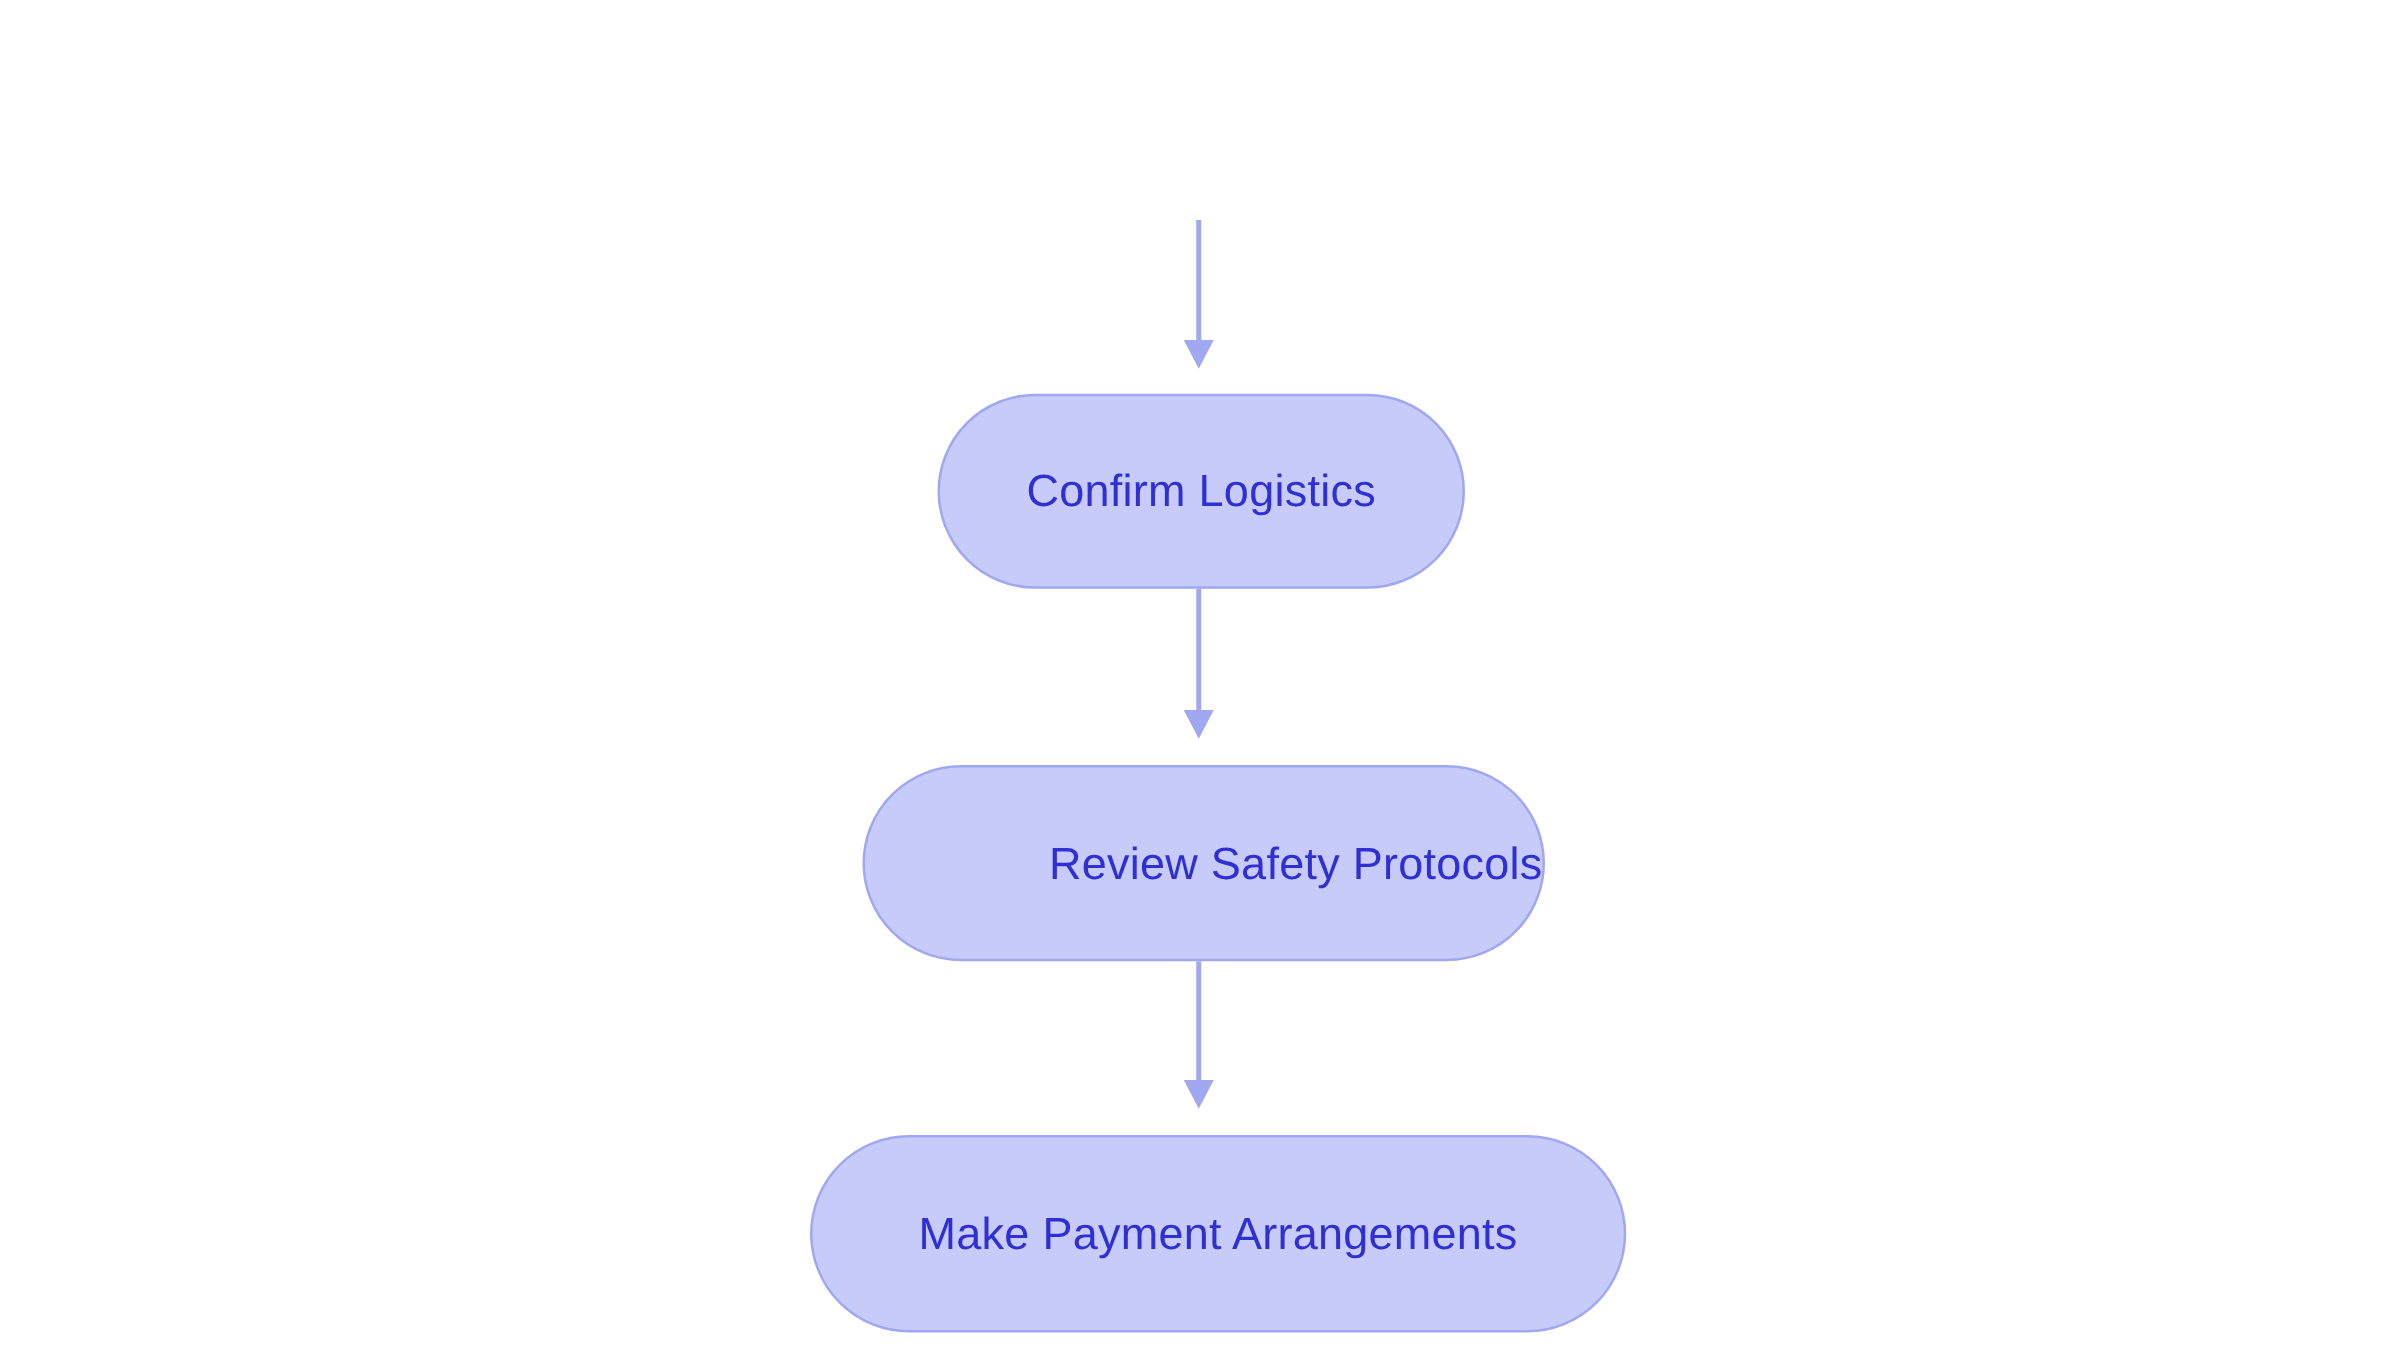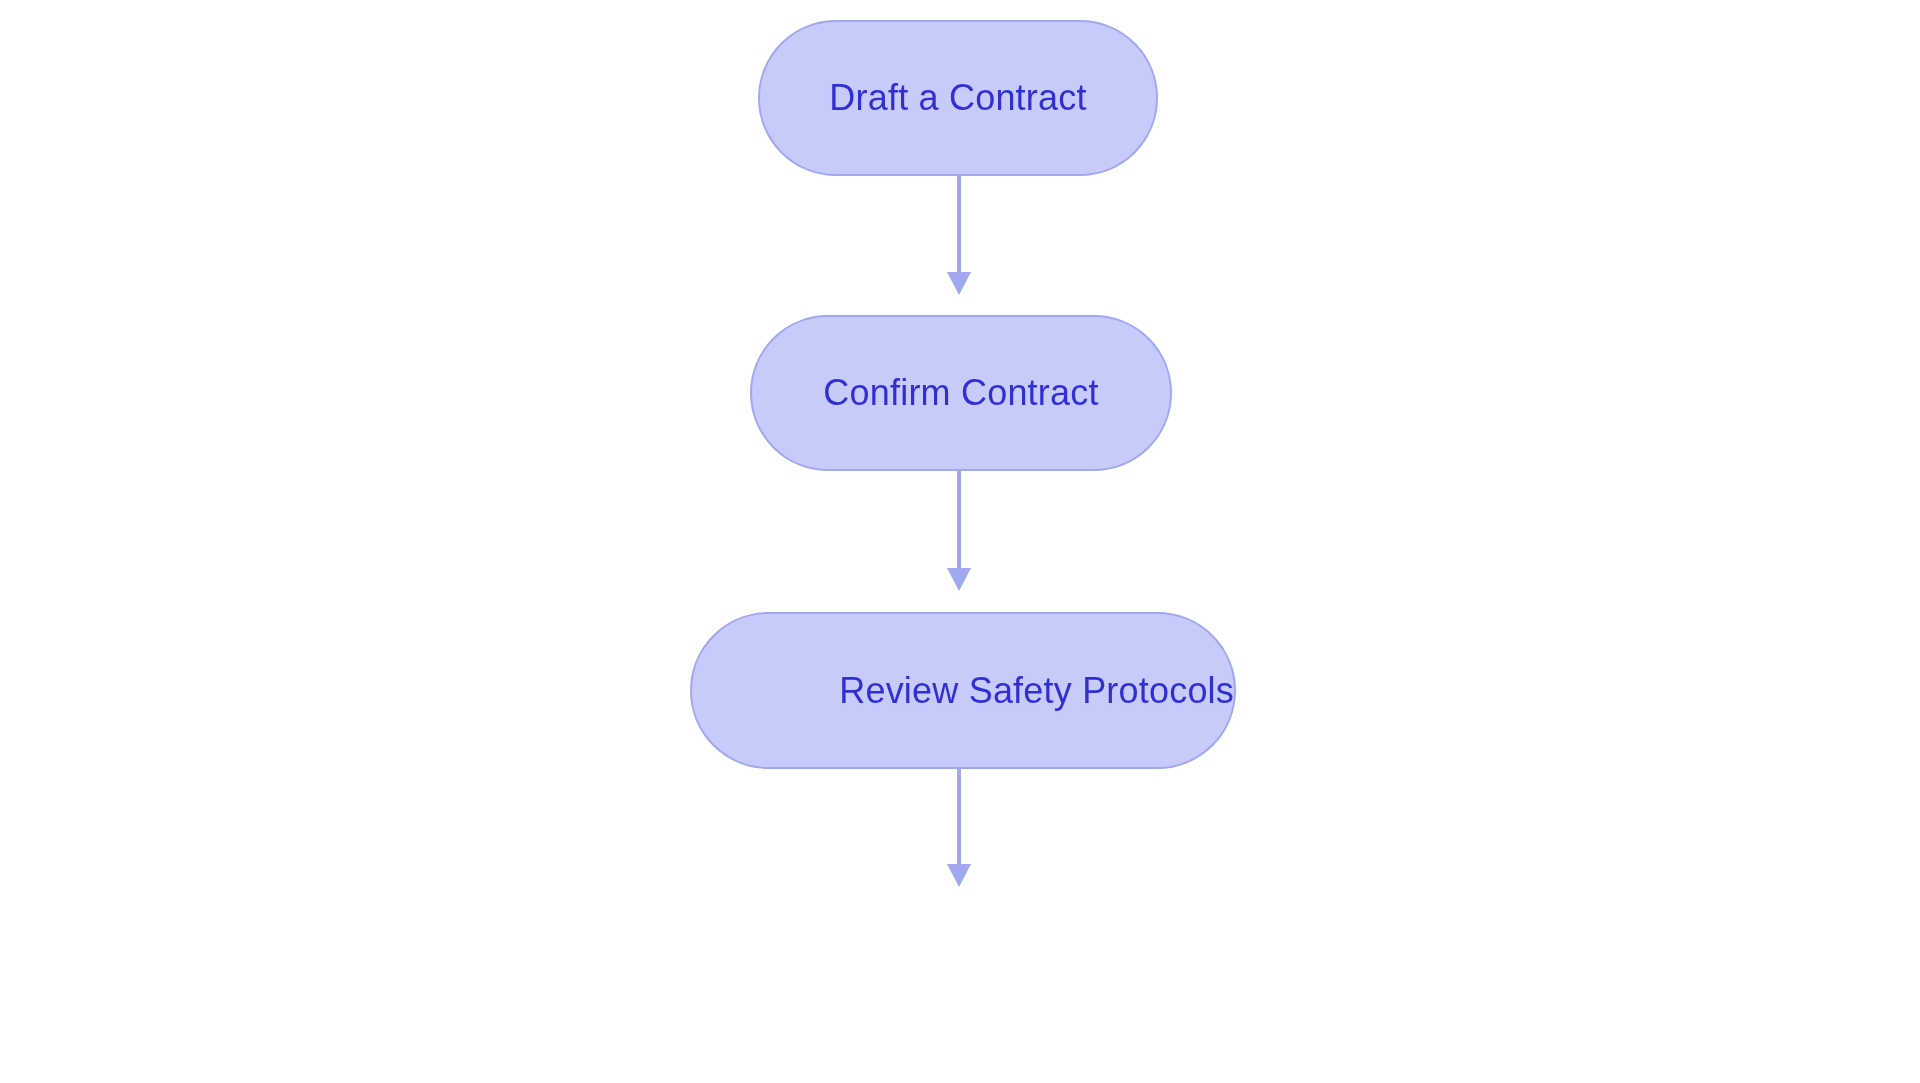--- a/index.html
+++ b/index.html
@@ -65,26 +65,26 @@
     <g>
       <line x1="959" y1="471" x2="959" y2="568" stroke="#9fa8f0" stroke-width="4"></line>
       <polygon points="947,568 971,568 959,591" fill="#9fa8f0"></polygon>
     </g>
     <g>
       <line x1="959" y1="769" x2="959" y2="864" stroke="#9fa8f0" stroke-width="4"></line>
       <polygon points="947,864 971,864 959,887" fill="#9fa8f0"></polygon>
     </g>
   </svg>
 
-  <div class="node-shape" id="node-1">
-    <span class="node-label">Draft a Contract</span>
-  </div>
 
   <div class="node-shape" id="node-2">
-    <span class="node-label">Confirm Contract</span>
+    <span class="node-label">Confirm Logistics</span>
   </div>
 
   <div class="node-shape" id="node-3">
     <span class="node-label">Review Safety Protocols</span>
   </div>
 
+  <div class="node-shape" id="node-4">
+    <span class="node-label">Make Payment Arrangements</span>
+  </div>
 
 </div>
 
 </body></html>

